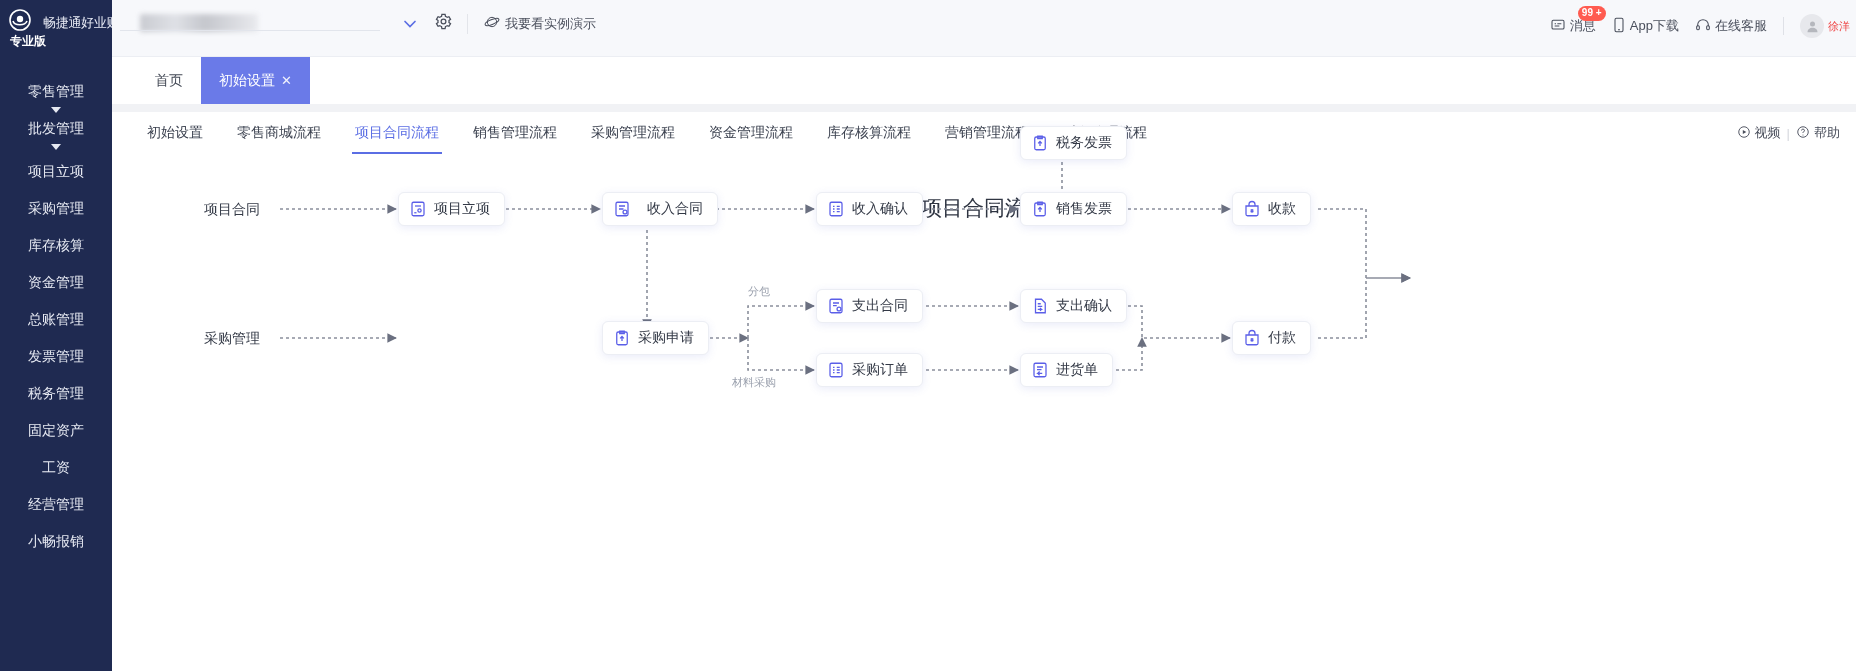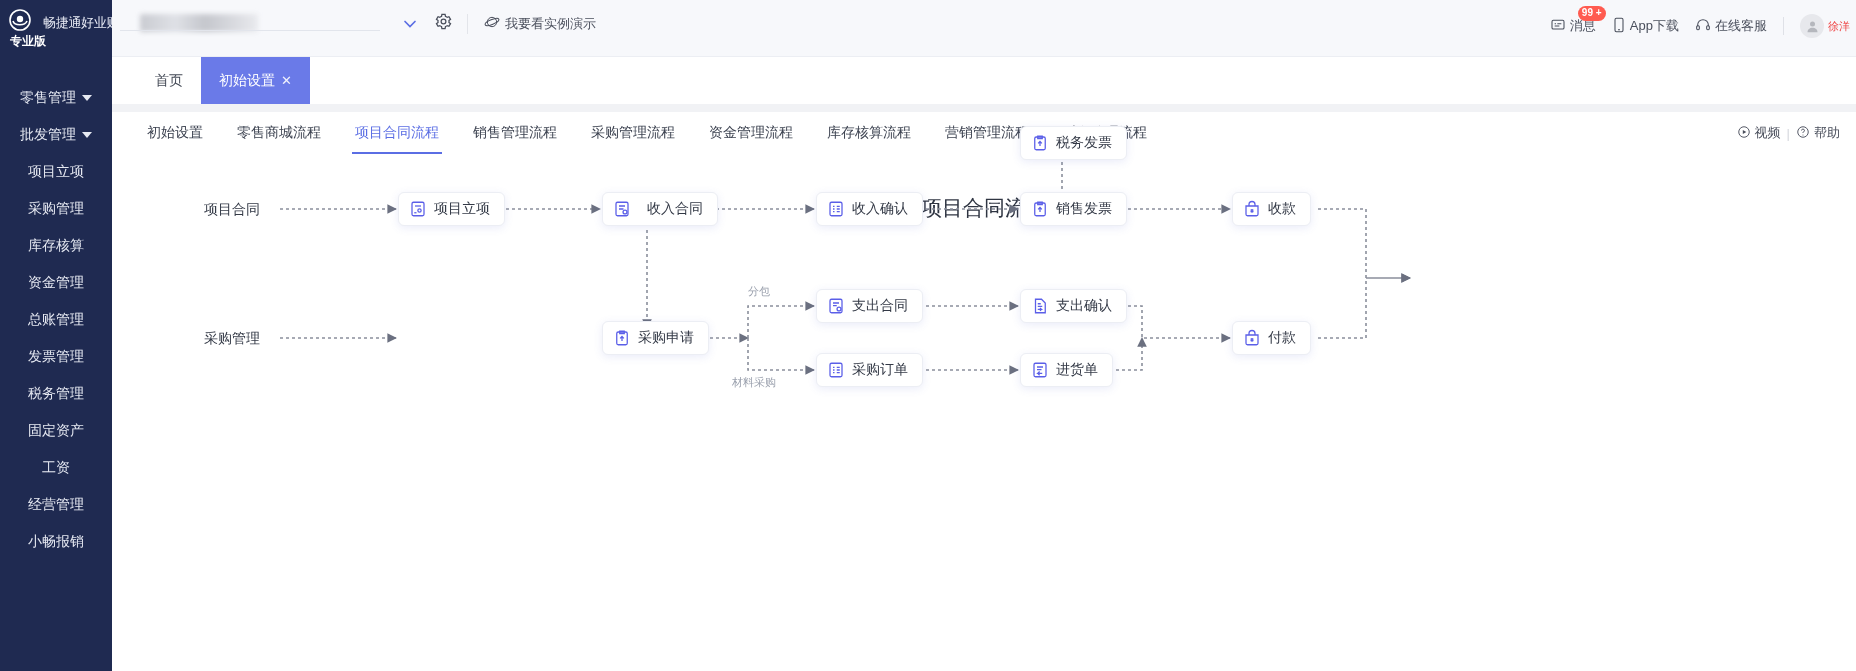--- a/index.html
+++ b/index.html
@@ -19,21 +19,21 @@
   .brand-row { display: flex; align-items: flex-end; gap: 11px; }
   .brand-logo { width: 24px; height: 24px; flex: none; }
   .brand-name {
     font-size: 13px; color: #e8ebf5; white-space: nowrap;
     letter-spacing: -0.3px; overflow: hidden; width: 72px;
   }
   .brand-sub { font-size: 12px; color: #fff; padding-left: 2px; margin-top: 1px; font-weight: bold; }
   .side-menu { margin-top: 22px; }
   .side-item {
     height: 37px; display: flex; align-items: center; justify-content: center;
-    font-size: 14px; color: #e6e9f2; cursor: pointer; gap: 6px;
+    font-size: 14px; color: #e6e9f2; cursor: pointer; gap: 6px; flex-direction: column;
   }
   .caret { width: 0; height: 0; border-left: 5px solid transparent;
            border-right: 5px solid transparent; border-top: 6px solid #e6e9f2; }
 
   
   #header {
     position: absolute; left: 112px; top: 0; right: 0; height: 57px;
     background: #f7f8fb; border-bottom: 1px solid #eceef3;
   }
   #searchwrap { position: absolute; left: 10px; top: 14px; width: 250px; }

